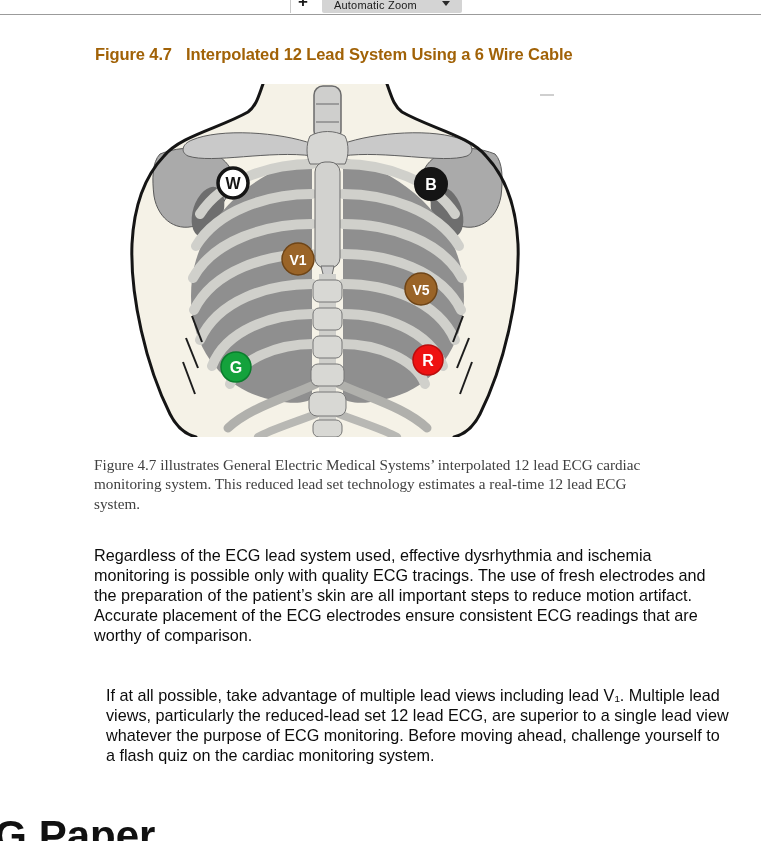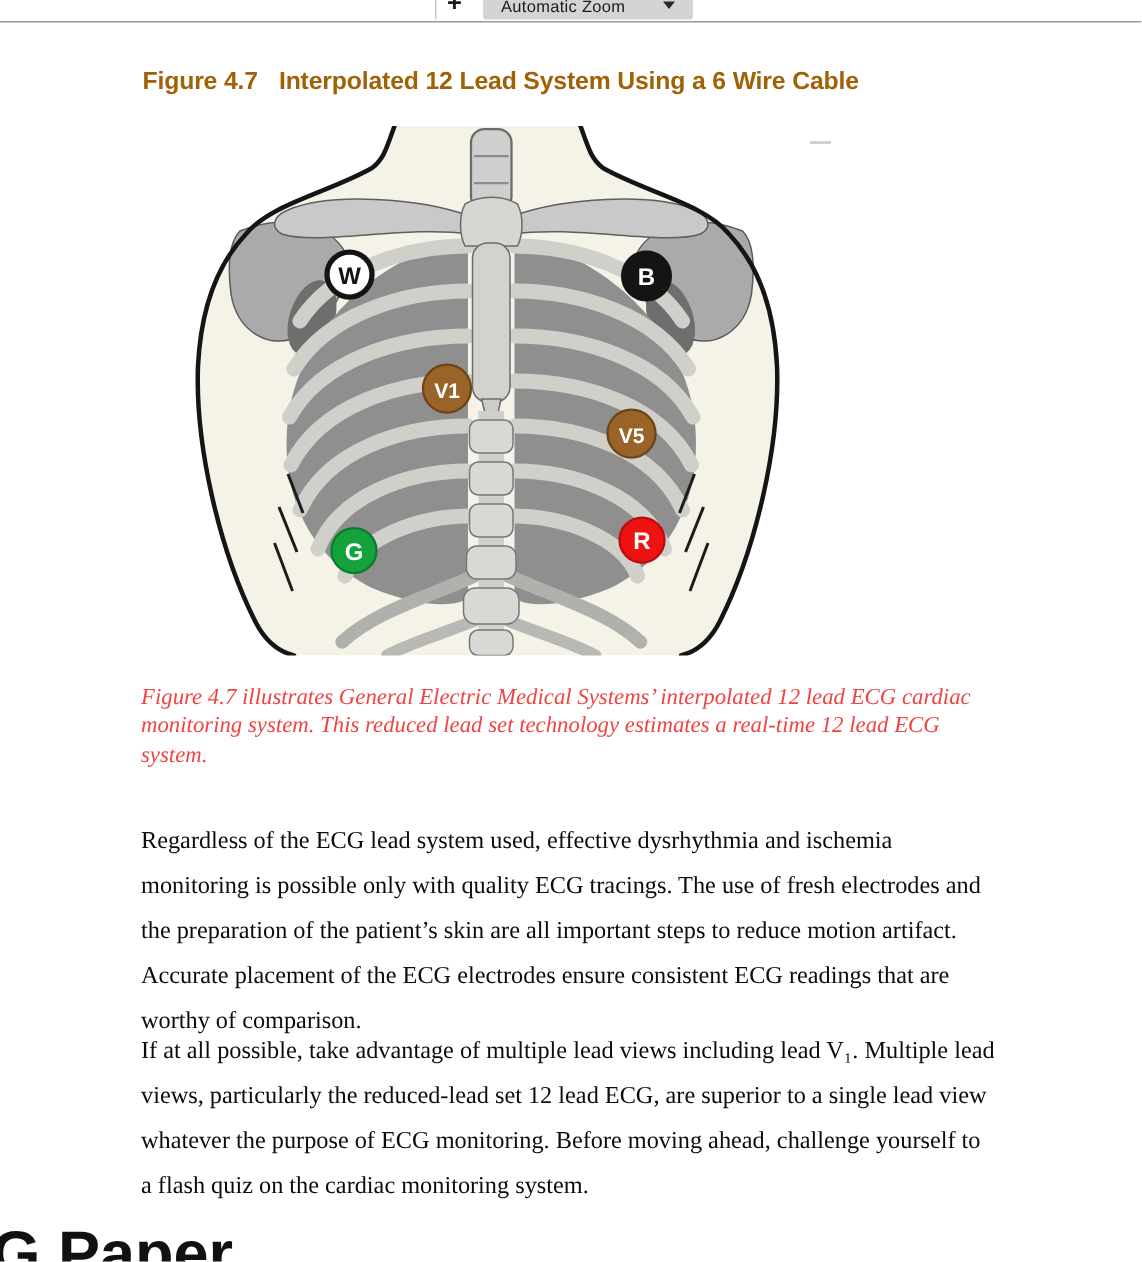--- a/index.html
+++ b/index.html
@@ -36,30 +36,30 @@
   .fig-title{
     position:absolute;left:95px;top:45px;font-size:16.5px;font-weight:bold;
     color:#a16207;letter-spacing:-0.1px;white-space:nowrap;
   }
   .fig-title .rest{margin-left:14px;}
   .figure-wrap{
     position:absolute;left:100px;top:84px;width:455px;height:353px;
   }
   .caption{
     position:absolute;left:94px;top:455px;
-    font-family:"Liberation Serif",serif;font-style:italic;
-    font-size:15.2px;line-height:19.3px;color:#ef4444;white-space:pre;
+    font-family:"Liberation Serif",serif;
+    font-size:15.2px;line-height:19.3px;color:#404040;white-space:pre;
   }
   .bodytext{
     position:absolute;left:94px;
-    font-family:Liberation Serif, serif;font-size:16.2px;line-height:30px;
+    font-family:Liberation Sans, sans-serif;font-size:16.2px;line-height:20px;
     color:#0c0c0c;white-space:pre;
   }
   .para1{top:545px;}
-  .para2{top:685px;}
+  .para2{top:685px;margin-left:12px;}
   .section-cut{
     position:absolute;left:-64px;top:812px;
     font-size:42px;font-weight:bold;color:#111;letter-spacing:0;white-space:nowrap;
   }
 </style>
 </head>
 <body>
 
 <div class="toolbar">
   <div class="tb-divider"></div>

